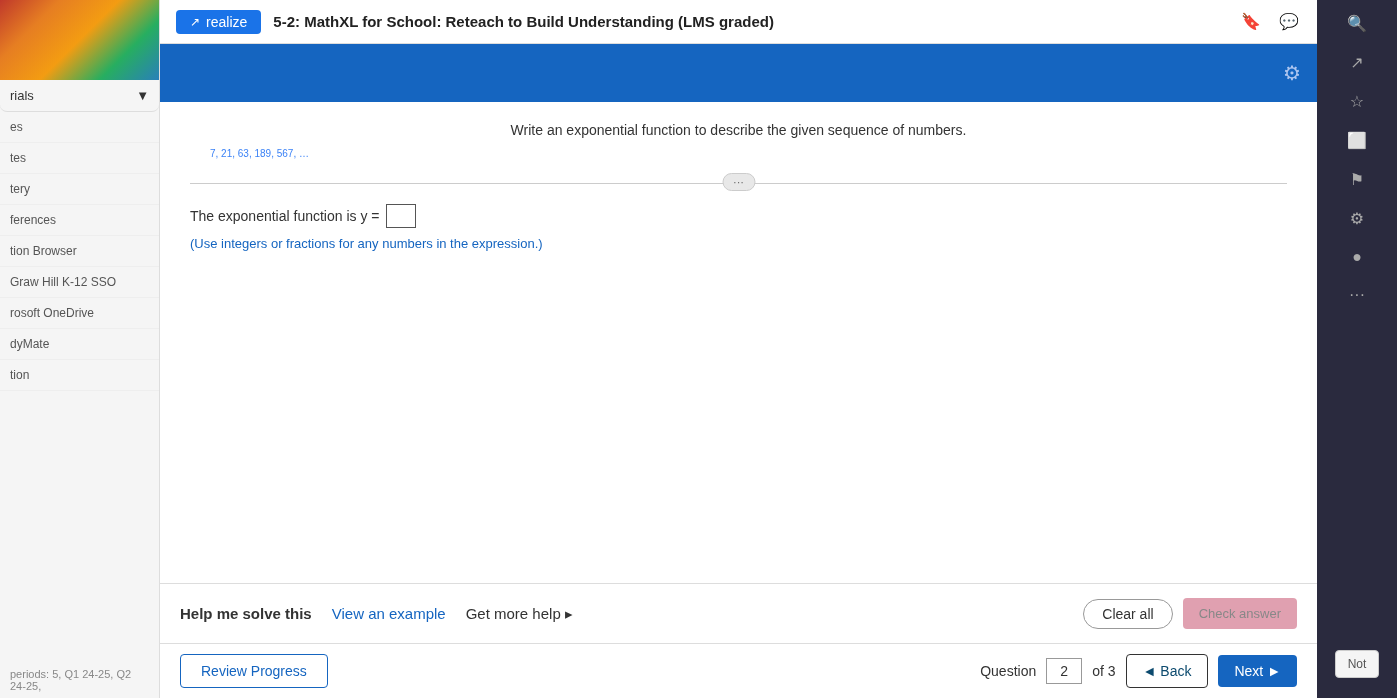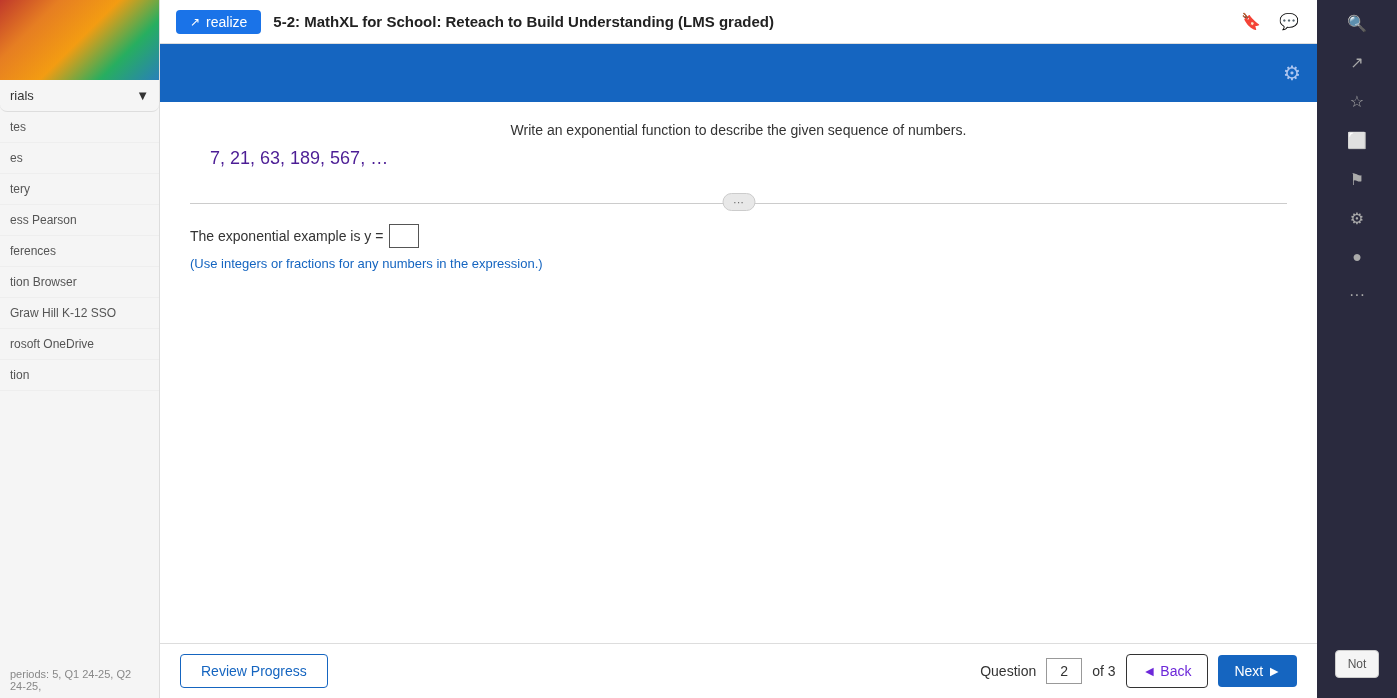--- a/index.html
+++ b/index.html
@@ -139,24 +139,24 @@
     }
 
     .question-instruction {
       font-size: 14px;
       color: #333;
       margin-bottom: 10px;
       text-align: center;
     }
 
     .sequence-display {
-      font-size: 18px;
-      color: #4c1d95;
+      font-size: 10px;
+      color: #3b82f6;
       margin-left: 20px;
-      margin-bottom: 34px;
+      margin-bottom: 24px;
     }
 
     .divider-line {
       border: none;
       border-top: 1px solid #ccc;
       margin: 10px 0 20px 0;
       position: relative;
     }
 
     .expand-btn {
@@ -286,21 +286,21 @@
       width: 36px;
       text-align: center;
     }
 
     .back-btn {
       background: white;
       border: 1px solid #333;
       border-radius: 4px;
       padding: 8px 16px;
       font-size: 14px;
-      color: #6d28d9;
+      color: #0c4a6e;
       cursor: pointer;
       display: flex;
       align-items: center;
       gap: 4px;
     }
 
     .next-btn {
       background: #1565c0;
       border: none;
       border-radius: 4px;
@@ -336,42 +336,42 @@
 </head>
 <body>
 
 <div class="sidebar">
   <div class="sidebar-top-image"></div>
   <div class="sidebar-dropdown">
     <span>rials</span>
     <span>▼</span>
   </div>
   <div class="sidebar-item">
+    <span>es</span>
+  </div>
+  <div class="sidebar-item">
     <span>tes</span>
   </div>
   <div class="sidebar-item">
-    <span>es</span>
-  </div>
-  <div class="sidebar-item">
     <span>tery</span>
   </div>
   <div class="sidebar-item">
-    <span>ess Pearson</span>
-  </div>
-  <div class="sidebar-item">
     <span>ferences</span>
   </div>
   <div class="sidebar-item">
     <span>tion Browser</span>
   </div>
   <div class="sidebar-item">
     <span>Graw Hill K-12 SSO</span>
   </div>
   <div class="sidebar-item">
     <span>rosoft OneDrive</span>
+  </div>
+  <div class="sidebar-item">
+    <span>dyMate</span>
   </div>
   <div class="sidebar-item">
     <span>tion</span>
   </div>
   <div style="padding: 6px 10px; font-size: 11px; color: #888; margin-top: auto;">
     <span>periods: 5, Q1 24-25, Q2 24-25,</span>
   </div>
 </div>
 
 <div class="main">
@@ -395,26 +395,33 @@
   <div class="question-area">
     <p class="question-instruction">Write an exponential function to describe the given sequence of numbers.</p>
     <p class="sequence-display">7, 21, 63, 189, 567, …</p>
 
     <div style="position: relative; margin: 10px 0 20px 0;">
       <hr class="divider-line">
       <button class="expand-btn">···</button>
     </div>
 
     <div class="answer-row">
-      <span>The exponential example is y =</span>
+      <span>The exponential function is y =</span>
       <div class="answer-input-box"></div>
     </div>
     <p class="hint-text">(Use integers or fractions for any numbers in the expression.)</p>
   </div>
 
+  <div class="action-bar">
+    <a class="help-link">Help me solve this</a>
+    <a class="example-link">View an example</a>
+    <a class="more-help-link">Get more help ▸</a>
+    <button class="clear-all-btn">Clear all</button>
+    <button class="check-answer-btn">Check answer</button>
+  </div>
 
   <div class="nav-bar">
     <button class="review-progress-btn">Review Progress</button>
 
     <div class="question-nav">
       <span>Question</span>
       <div class="question-number-box">2</div>
       <span>of 3</span>
       <button class="back-btn">◄ Back</button>
       <button class="next-btn">Next ►</button>

